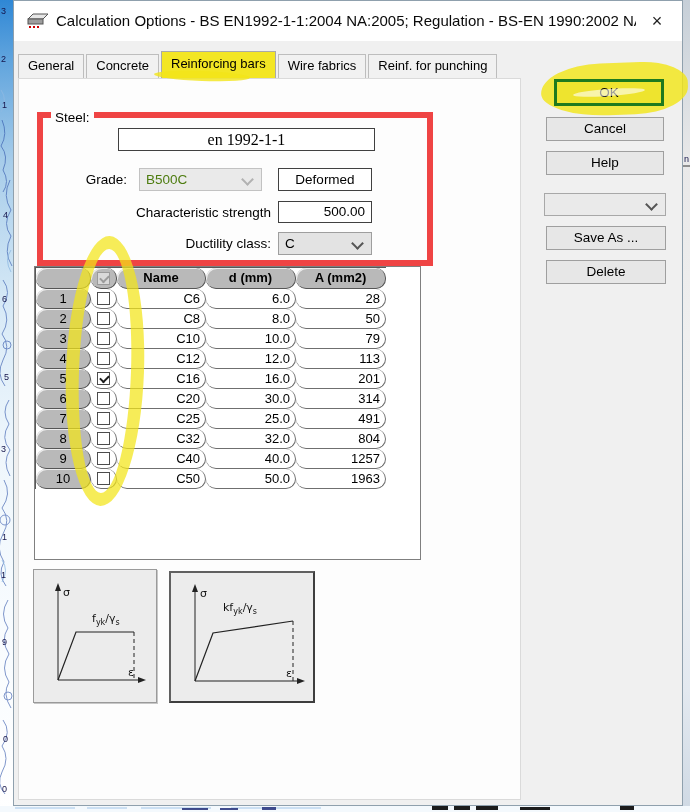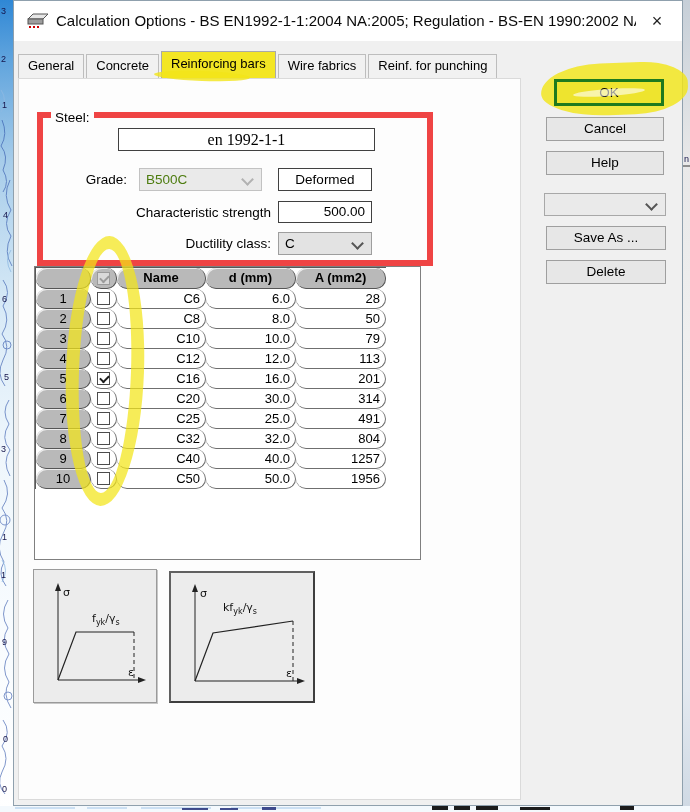--- a/index.html
+++ b/index.html
@@ -305,21 +305,21 @@
     <div class="td acol">1257</div>
   </div>
 
   <div class="tr">
     <div class="td gray-cell rownum">10</div>
     <div class="td cbcell">
       <span class="checkbox"></span>
     </div>
     <div class="td name">C50</div>
     <div class="td dcol">50.0</div>
-    <div class="td acol">1956</div>
+    <div class="td acol">1963</div>
   </div>
 </div>
           </div>
         </div>
 
         <div class="hl-loop" style="position:absolute;left:47px;top:157px;"></div>
 
         <div class="diag" id="diag1">
           <svg width="120" height="130" viewBox="0 0 120 130">
             <path d="M24 20 V110 H104" fill="none" stroke="#222" stroke-width="1"></path>

